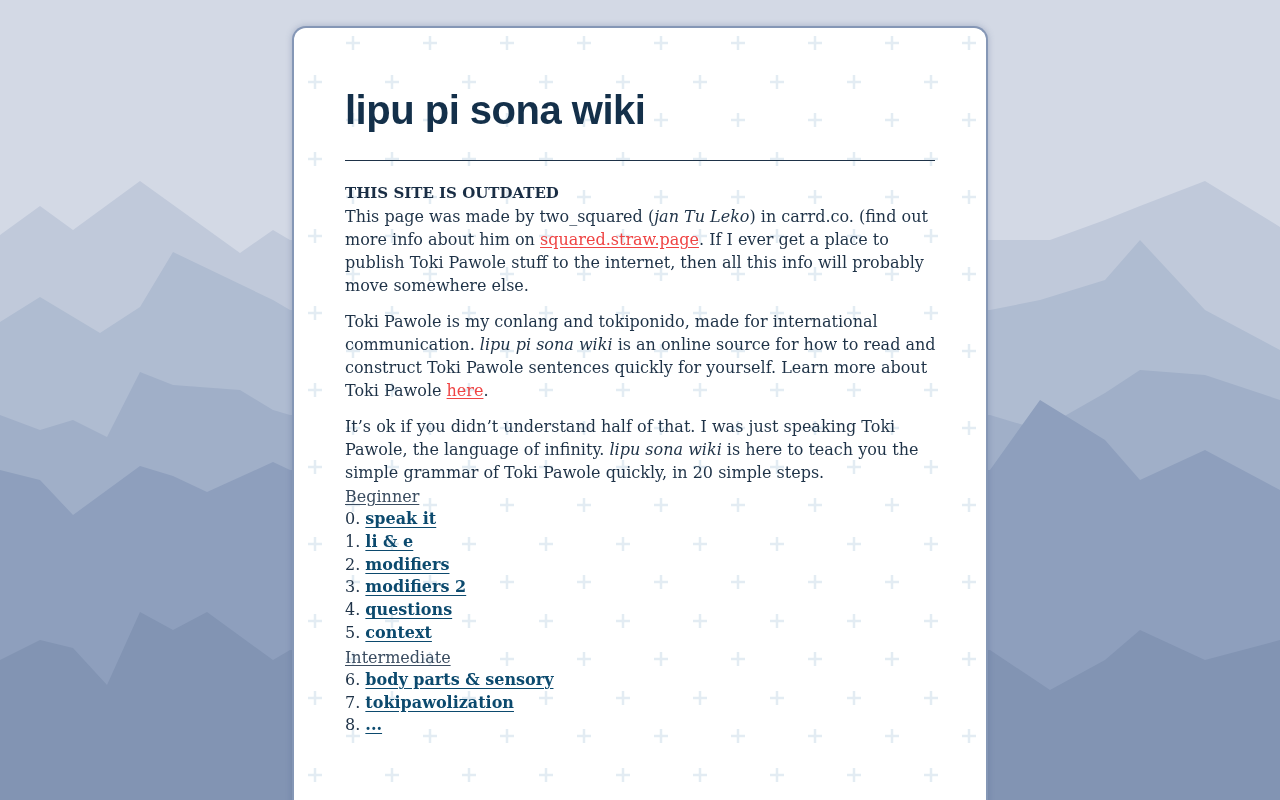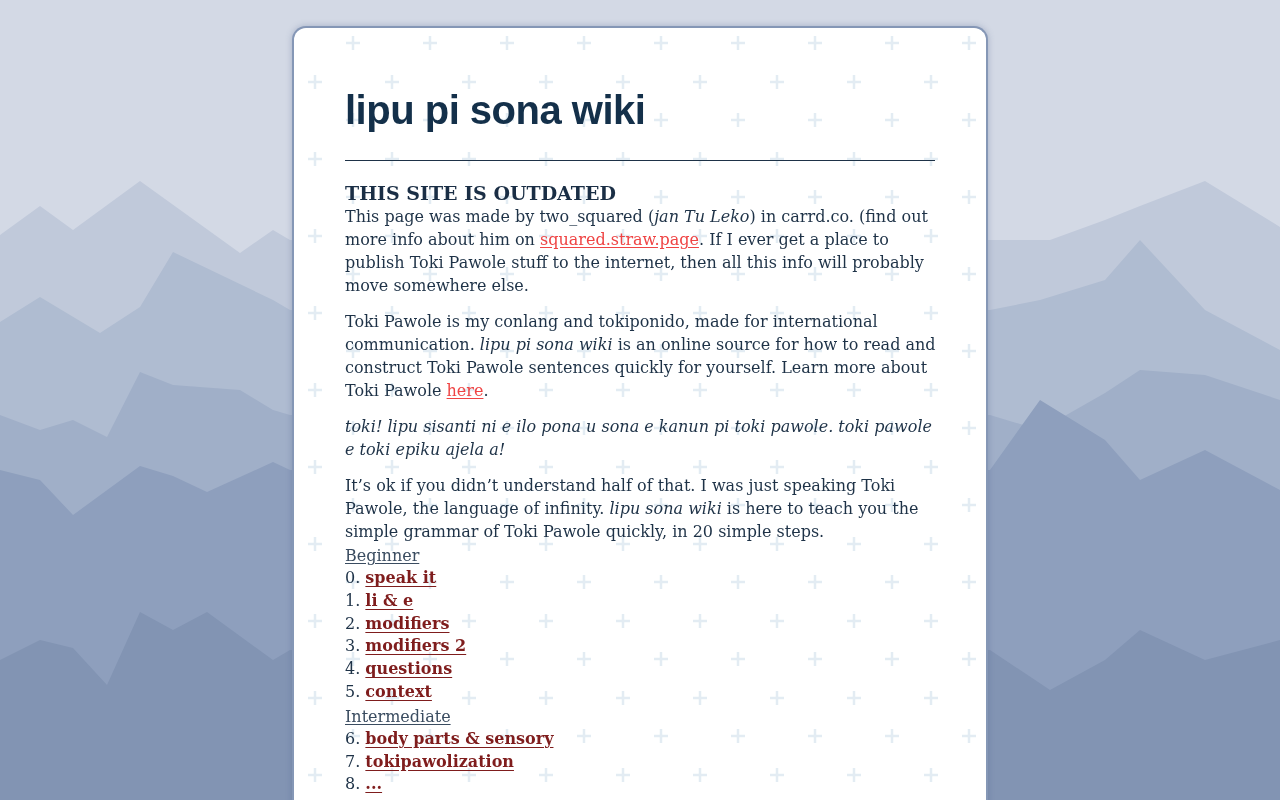--- a/index.html
+++ b/index.html
@@ -52,21 +52,21 @@
   }
   .block {
     font-size: 16px;
     line-height: 23px;
     color: #1e3247;
     width: 592px;
   }
   .warn {
     margin-top: 22px;
     font-weight: 700;
-    font-size: 19px;
+    font-size: 15px;
     line-height: 20px;
     color: #1a2e45;
   }
   .p1 { margin-top: 2px; }
   .p2, .p3, .p4 { margin-top: 13px; }
   .p3 { font-style: italic; }
   a, .link {
     color: #ef4444;
     text-decoration: underline;
     text-underline-offset: 2px;
@@ -75,21 +75,21 @@
   em { font-style: italic; }
   .section { margin-top: 1px; }
   .section-title {
     font-size: 16px; line-height: 23px;
     text-decoration: underline;
     text-underline-offset: 2px;
     color: #3a4c60;
   }
   .step { font-size: 16px; line-height: 22.8px; }
   .step .num { color: #1e3247; }
-  .step .lnk { font-weight: 700; color: #7f1d1d; text-decoration: underline; text-underline-offset: 3px; cursor: pointer; }
+  .step .lnk { font-weight: 700; color: #0c4a6e; text-decoration: underline; text-underline-offset: 3px; cursor: pointer; }
 </style>
 </head>
 <body>
 
 <svg class="bg" viewBox="0 0 1280 800" preserveAspectRatio="none">
   <rect x="0" y="0" width="1280" height="800" fill="#d3d9e5"></rect>
   <polygon fill="#c0c9da" points="0,235 40,206 73,230 140,181 240,253 273,230 290,240 990,240 1050,240 1105,220 1140,206 1205,181 1280,227 1280,800 0,800"></polygon>
   <polygon fill="#afbcd1" points="0,322 40,297 100,333 140,307 173,252 273,300 290,310 990,310 1040,300 1105,280 1140,240 1205,310 1280,350 1280,800 0,800"></polygon>
   <polygon fill="#a0afc8" points="0,415 40,430 73,420 107,437 140,372 173,385 240,390 273,410 290,415 990,415 1040,430 1105,393 1140,370 1205,375 1280,400 1280,800 0,800"></polygon>
   <polygon fill="#8e9fbd" points="0,470 40,480 73,515 140,466 173,476 207,492 273,462 290,470 990,470 1040,400 1105,440 1140,480 1205,450 1280,490 1280,800 0,800"></polygon>
@@ -118,21 +118,20 @@
   <div class="content">
     <h1 class="title">lipu pi sona wiki</h1>
     <div class="rule"></div>
 
     <div class="block warn">THIS SITE IS OUTDATED</div>
 
     <p class="block p1"><span>This page was made by two_squared (</span><em>jan Tu Leko</em><span>) in carrd.co. (find out more info about him on </span><a class="link">squared.straw.page</a><span>. If I ever get a place to publish Toki Pawole stuff to the internet, then all this info will probably move somewhere else.</span></p>
 
     <p class="block p2"><span>Toki Pawole is my conlang and tokiponido, made for international communication. </span><em>lipu pi sona wiki</em><span> is an online source for how to read and construct Toki Pawole sentences quickly for yourself. Learn more about Toki Pawole </span><a class="link">here</a><span>.</span></p>
 
-    <p class="block p3">toki! lipu sisanti ni e ilo pona u sona e kanun pi toki pawole. toki pawole e toki epiku ajela a!</p>
 
     <p class="block p4"><span>It’s ok if you didn’t understand half of that. I was just speaking Toki Pawole, the language of infinity. </span><em>lipu sona wiki</em><span> is here to teach you the simple grammar of Toki Pawole quickly, in 20 simple steps.</span></p>
 
     <div class="section">
       <div class="section-title">Beginner</div>
       <div class="step"><span class="num">0.</span> <a class="lnk">speak it</a></div>
       <div class="step"><span class="num">1.</span> <a class="lnk">li &amp; e</a></div>
       <div class="step"><span class="num">2.</span> <a class="lnk">modifiers</a></div>
       <div class="step"><span class="num">3.</span> <a class="lnk">modifiers 2</a></div>
       <div class="step"><span class="num">4.</span> <a class="lnk">questions</a></div>

